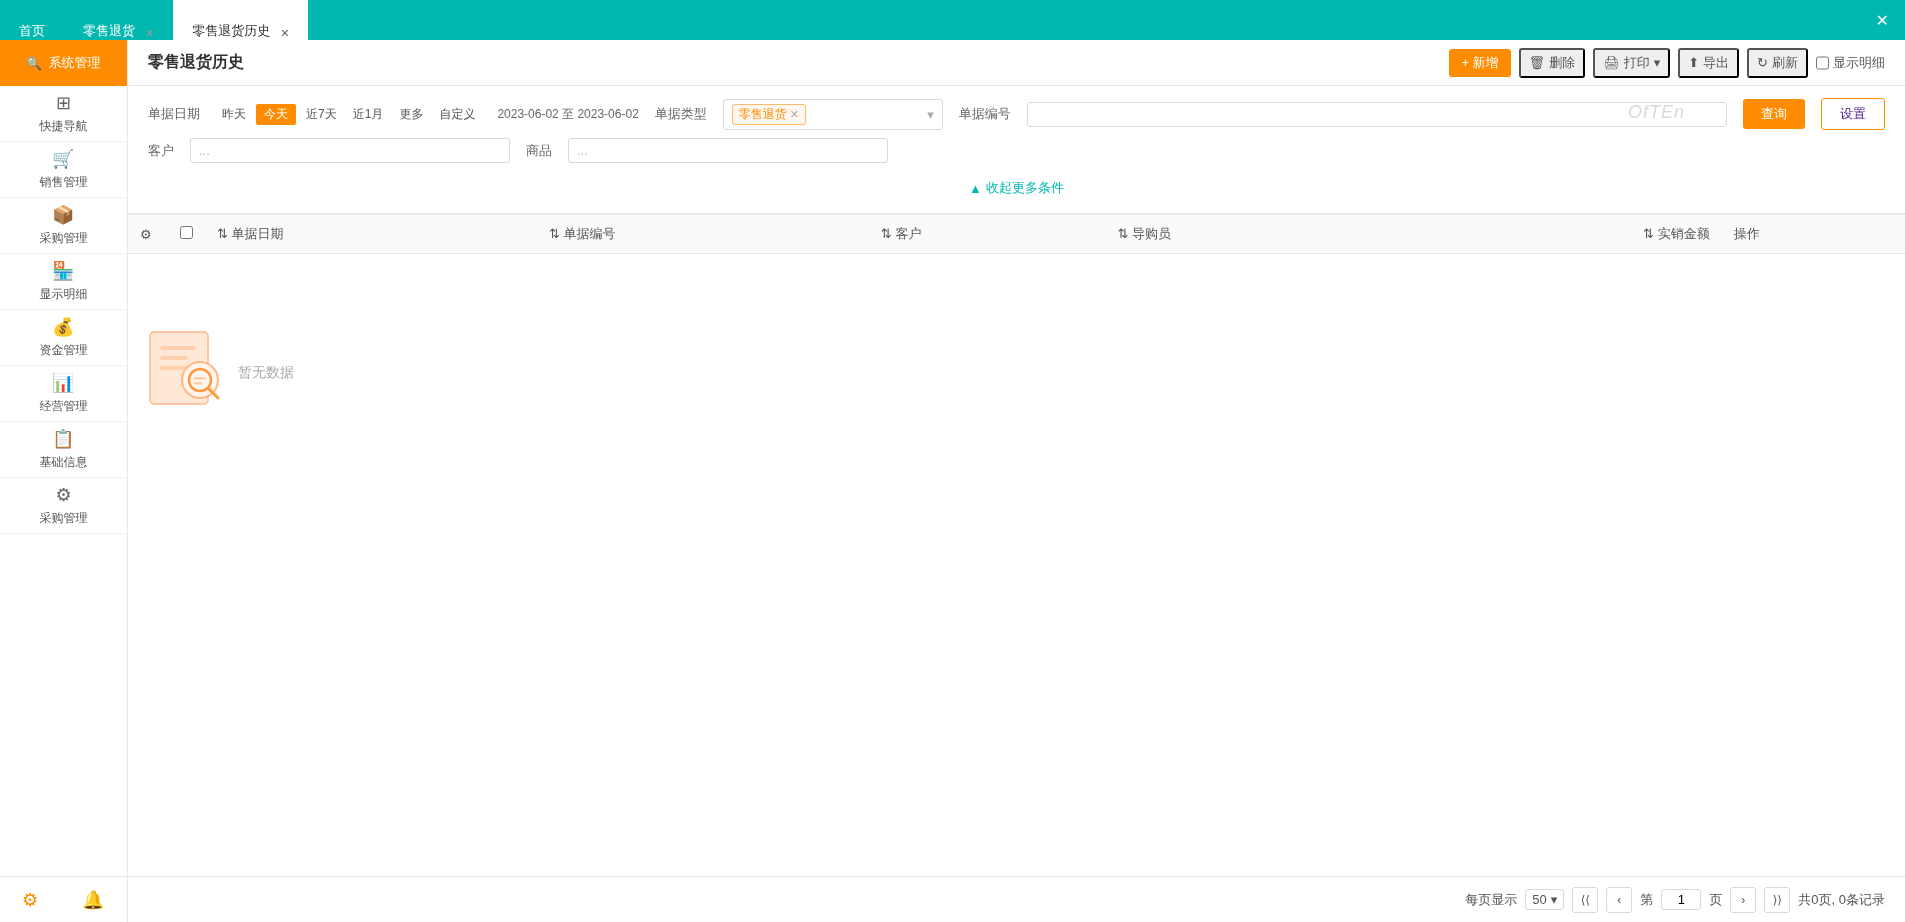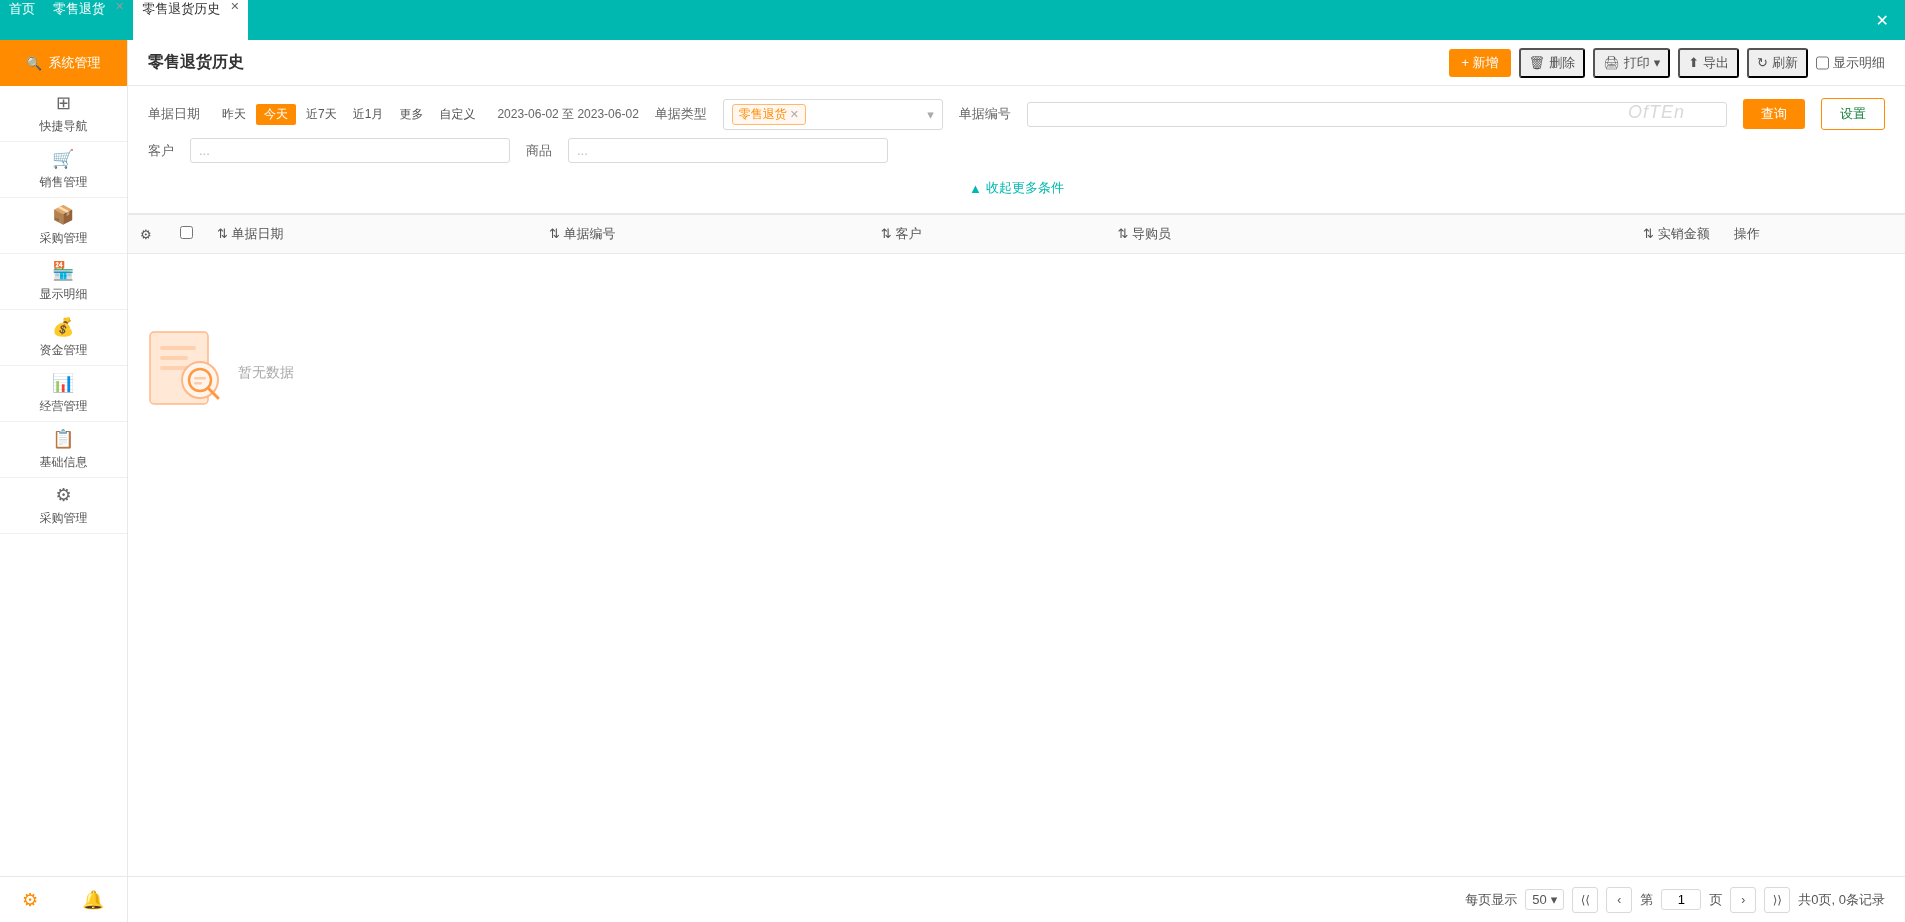--- a/index.html
+++ b/index.html
@@ -1,20 +1,20 @@
 <!DOCTYPE html>
 <html><head>
   <meta charset="utf-8">
   <style>
     * { margin: 0; padding: 0; box-sizing: border-box; }
     body { font-family: 'Microsoft YaHei', Arial, sans-serif; font-size: 13px; background: #f5f5f5; color: #333; width: 1905px; height: 922px; overflow: hidden; display: flex; flex-direction: column; }
 
     
     .top-bar { background: #00b8b0; height: 40px; display: flex; align-items: center; padding: 0 0; flex-shrink: 0; }
-    .tab-item { height: 40px; display: flex; align-items: flex-start; padding: 0 9px; cursor: pointer; color: #fff; font-size: 13px; gap: 6px; position: relative; }
+    .tab-item { height: 40px; display: flex; align-items: flex-end; padding: 0 19px; cursor: pointer; color: #fff; font-size: 13px; gap: 6px; position: relative; }
     .tab-item.active { background: #fff; color: #333; }
     .tab-item .close-icon { font-size: 11px; color: #999; cursor: pointer; margin-left: 4px; }
     .tab-item.active .close-icon { color: #666; }
     .top-bar-right { margin-left: auto; padding-right: 16px; color: #fff; font-size: 13px; display: flex; align-items: center; gap: 8px; }
     .close-window { font-size: 16px; cursor: pointer; color: #fff; }
 
     
     .main-layout { display: flex; flex: 1; overflow: hidden; }
 
     
@@ -208,21 +208,21 @@
             <span>零售退货</span>
             <span class="tag-close">✕</span>
           </span>
           <span style="color:#aaa;">▾</span>
         </div>
 
         <span class="filter-label">单据编号</span>
         <input class="input-box" type="text" style="min-width: 220px; flex: 1 1 0%;">
 
         <button style="background:#ff8c00;color:#fff;border:none;padding:6px 18px;border-radius:3px;cursor:pointer;font-size:13px;">查询</button>
-        <button style="background:#fff;color:#15803d;border:1px solid #ff8c00;padding:6px 18px;border-radius:3px;cursor:pointer;font-size:13px;">设置</button>
+        <button style="background:#fff;color:#4c1d95;border:1px solid #ff8c00;padding:6px 18px;border-radius:3px;cursor:pointer;font-size:13px;">设置</button>
       </div>
 
       <div class="filter-row">
         <span class="filter-label">客户</span>
         <div class="input-box" style="min-width:320px;cursor:pointer;">
           <span style="color:#bbb;">...</span>
         </div>
         <span class="filter-label">商品</span>
         <div class="input-box" style="min-width:320px;cursor:pointer;">
           <span style="color:#bbb;">...</span>

